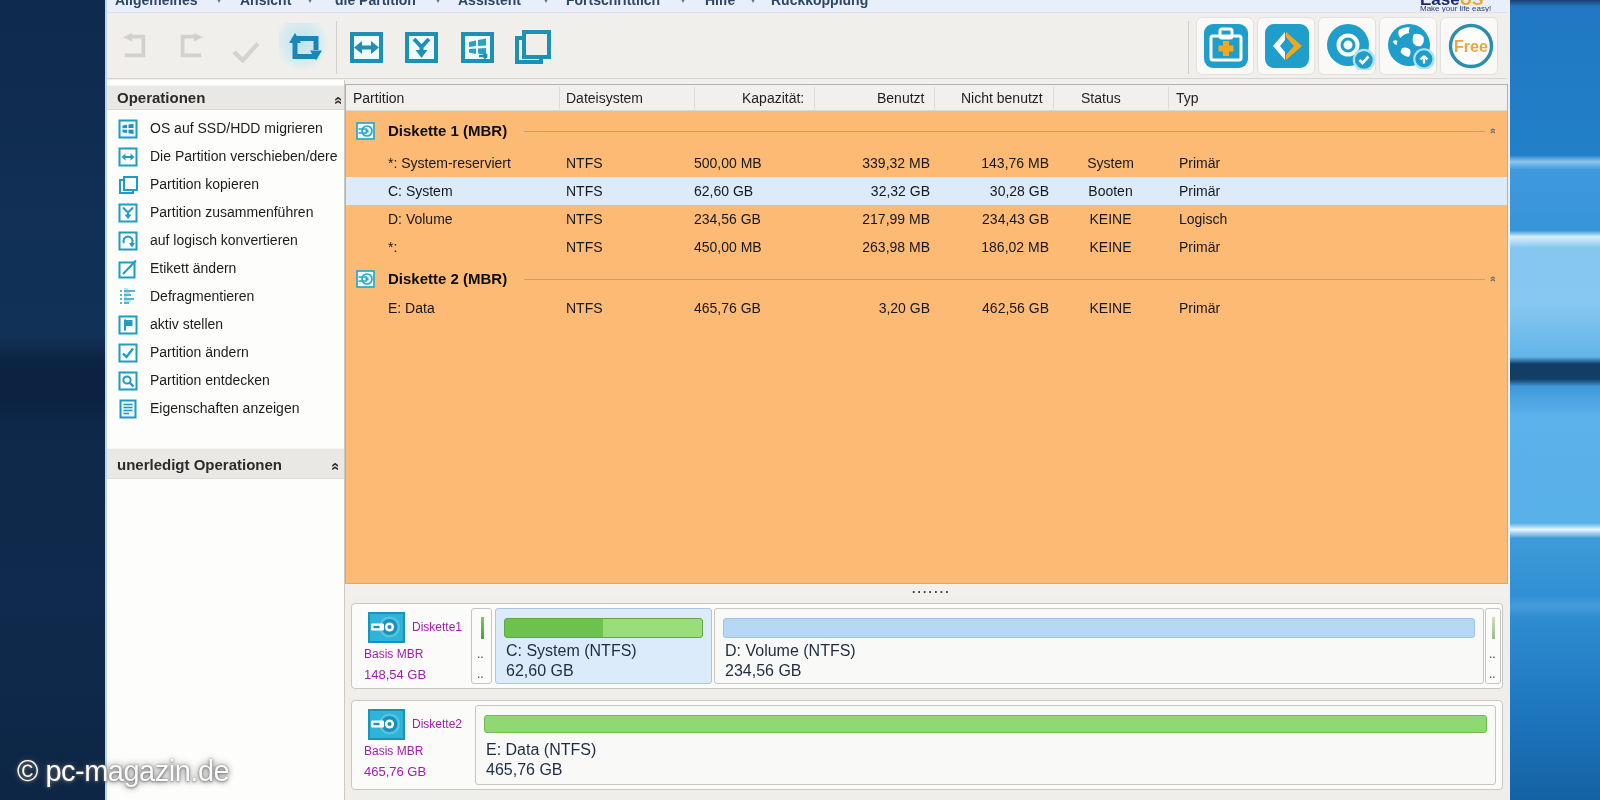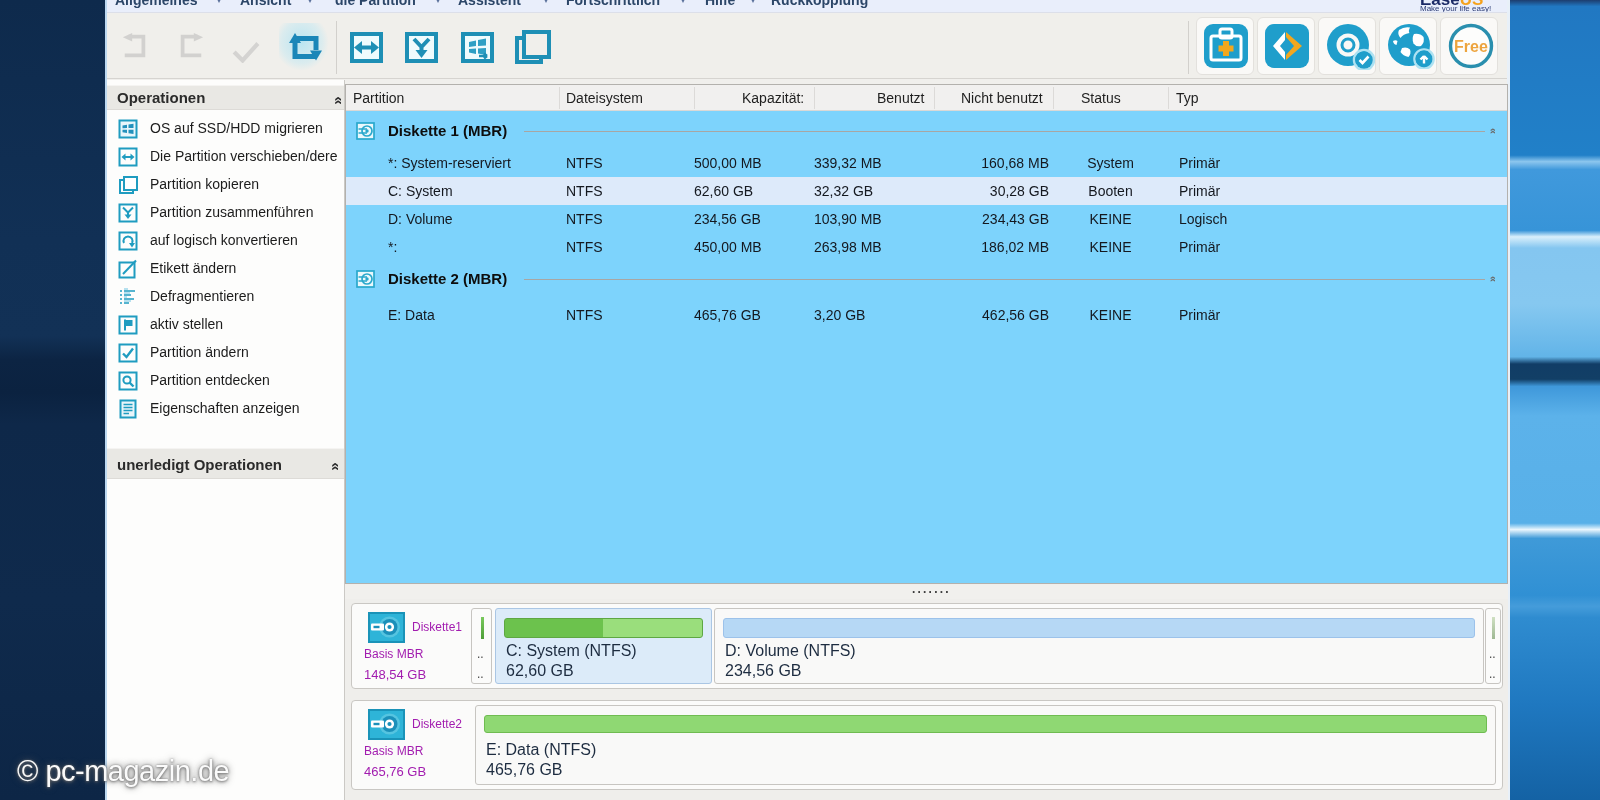--- a/index.html
+++ b/index.html
@@ -39,33 +39,33 @@
   
   #ops { left:107px; top:80px; width:238px; height:720px; background:#fdfdfc; border-right:1px solid #cbc9c5; overflow:hidden; }
   .ophead { position:absolute; left:0; width:237px; height:27px; background:#e9e8e4; border-bottom:1px solid #dddbd7; border-top:1px solid #f5f4f2;}
   .ophead span { position:absolute; left:10px; top:5px; font-size:15px; font-weight:bold; color:#2b2b2b; }
   .chev { position:absolute; font-size:11px; color:#6b6b6b; font-weight:bold; transform:rotate(-90deg); }
   .oprow { position:absolute; left:0; width:237px; height:28px; }
   .oprow svg { position:absolute; left:11px; top:5px; }
   .oprow span { position:absolute; left:43px; top:6px; font-size:14px; color:#1c1c1c; white-space:nowrap; }
 
   
-  #tbl { left:345px; top:84px; width:1163px; height:500px; background:#7dd3fc; border:1px solid #b3b1ad; }
+  #tbl { left:345px; top:84px; width:1163px; height:500px; background:#fdba74; border:1px solid #b3b1ad; }
   #thead { position:absolute; left:0; top:0; width:1161px; height:26px; background:#f1f0ef; border-bottom:1px solid #dad8d6; }
   #thead .h { position:absolute; top:5px; font-size:14px; color:#1f1f1f; }
   #thead .vs { position:absolute; top:2px; width:1px; height:22px; background:#dcdad8; }
   .grow { position:absolute; left:0; width:1161px; height:28px; }
   .grow .gt { position:absolute; left:42px; top:5px; font-size:15px; font-weight:bold; color:#0d0d0d; }
   .grow .gl { position:absolute; top:14px; height:1px; background:#a8a6a3; }
   .grow svg { position:absolute; left:10px; top:5px; }
   .grow .gc { position:absolute; left:1143px; top:8px; font-size:11px; color:#6b6b6b; font-weight:bold; transform:rotate(-90deg);}
   .prow { position:absolute; left:0; width:1161px; height:28px; font-size:14px; color:#14181f; }
   .prow div { position:absolute; top:6px; }
   .c1 { left:42px; } .c2 { left:220px; }
-  .c3 { left:348px; width:116px; text-align:left;} .c4 { left:468px; width:116px; }
+  .c3 { left:348px; width:116px; text-align:left;} .c4 { left:468px; width:116px; text-align:right;}
   .c5 { left:588px; width:115px; text-align:right;} .c6 { left:707px; width:115px; text-align:center;}
   .c7 { left:833px; }
 
   
   #split { left:345px; top:585px; width:1163px; height:14px; background:#f1f0ed; }
   #split span { position:absolute; left:567px; top:-3px; font-size:12px; color:#3a3a3a; letter-spacing:2.2px; font-weight:bold;}
 
   
   #bottom { left:345px; top:599px; width:1163px; height:201px; background:#efeeeb; }
   .dpanel { position:absolute; left:6px; width:1152px; background:#fbfbfa; border:1px solid #c9c7c3; border-radius:4px; }
@@ -322,38 +322,38 @@
         </svg>
         <span class="gt">Diskette 1 (MBR)</span>
         <div class="gl" style="left:178px; width:961px"></div>
         <span class="gc">»</span>
       </div>
       <div class="prow" style="top:64px;">
         <div class="c1">*: System-reserviert</div>
         <div class="c2">NTFS</div>
         <div class="c3">500,00 MB</div>
         <div class="c4">339,32 MB</div>
-        <div class="c5">160,68 MB</div>
+        <div class="c5">143,76 MB</div>
         <div class="c6">System</div>
         <div class="c7">Primär</div>
       </div>
       <div class="prow" style="top:92px;background:#ddeafa;">
         <div class="c1">C: System</div>
         <div class="c2">NTFS</div>
         <div class="c3">62,60 GB</div>
         <div class="c4">32,32 GB</div>
         <div class="c5">30,28 GB</div>
         <div class="c6">Booten</div>
         <div class="c7">Primär</div>
       </div>
       <div class="prow" style="top:120px;">
         <div class="c1">D: Volume</div>
         <div class="c2">NTFS</div>
         <div class="c3">234,56 GB</div>
-        <div class="c4">103,90 MB</div>
+        <div class="c4">217,99 MB</div>
         <div class="c5">234,43 GB</div>
         <div class="c6">KEINE</div>
         <div class="c7">Logisch</div>
       </div>
       <div class="prow" style="top:148px;">
         <div class="c1">*:</div>
         <div class="c2">NTFS</div>
         <div class="c3">450,00 MB</div>
         <div class="c4">263,98 MB</div>
         <div class="c5">186,02 MB</div>
@@ -364,21 +364,21 @@
         <svg width="19" height="18" viewBox="0 0 19 18">
           <rect x="1" y="1" width="17" height="16" fill="#eaf8fc" stroke="#29a8cc" stroke-width="1.7"></rect>
           <circle cx="11" cy="9" r="5" fill="none" stroke="#29a8cc" stroke-width="1.7"></circle>
           <circle cx="11" cy="9" r="1.7" fill="#29a8cc"></circle>
           <path d="M2.5 7 H11 M2.5 11 H11" stroke="#29a8cc" stroke-width="1.7"></path>
         </svg>
         <span class="gt">Diskette 2 (MBR)</span>
         <div class="gl" style="left:178px; width:961px"></div>
         <span class="gc">»</span>
       </div>
-      <div class="prow" style="top:216px;text-decoration:underline;">
+      <div class="prow" style="top:209px;text-decoration:underline;">
         <div class="c1">E: Data</div>
         <div class="c2">NTFS</div>
         <div class="c3">465,76 GB</div>
         <div class="c4">3,20 GB</div>
         <div class="c5">462,56 GB</div>
         <div class="c6">KEINE</div>
         <div class="c7">Primär</div>
       </div>
     </div>
   </div>

